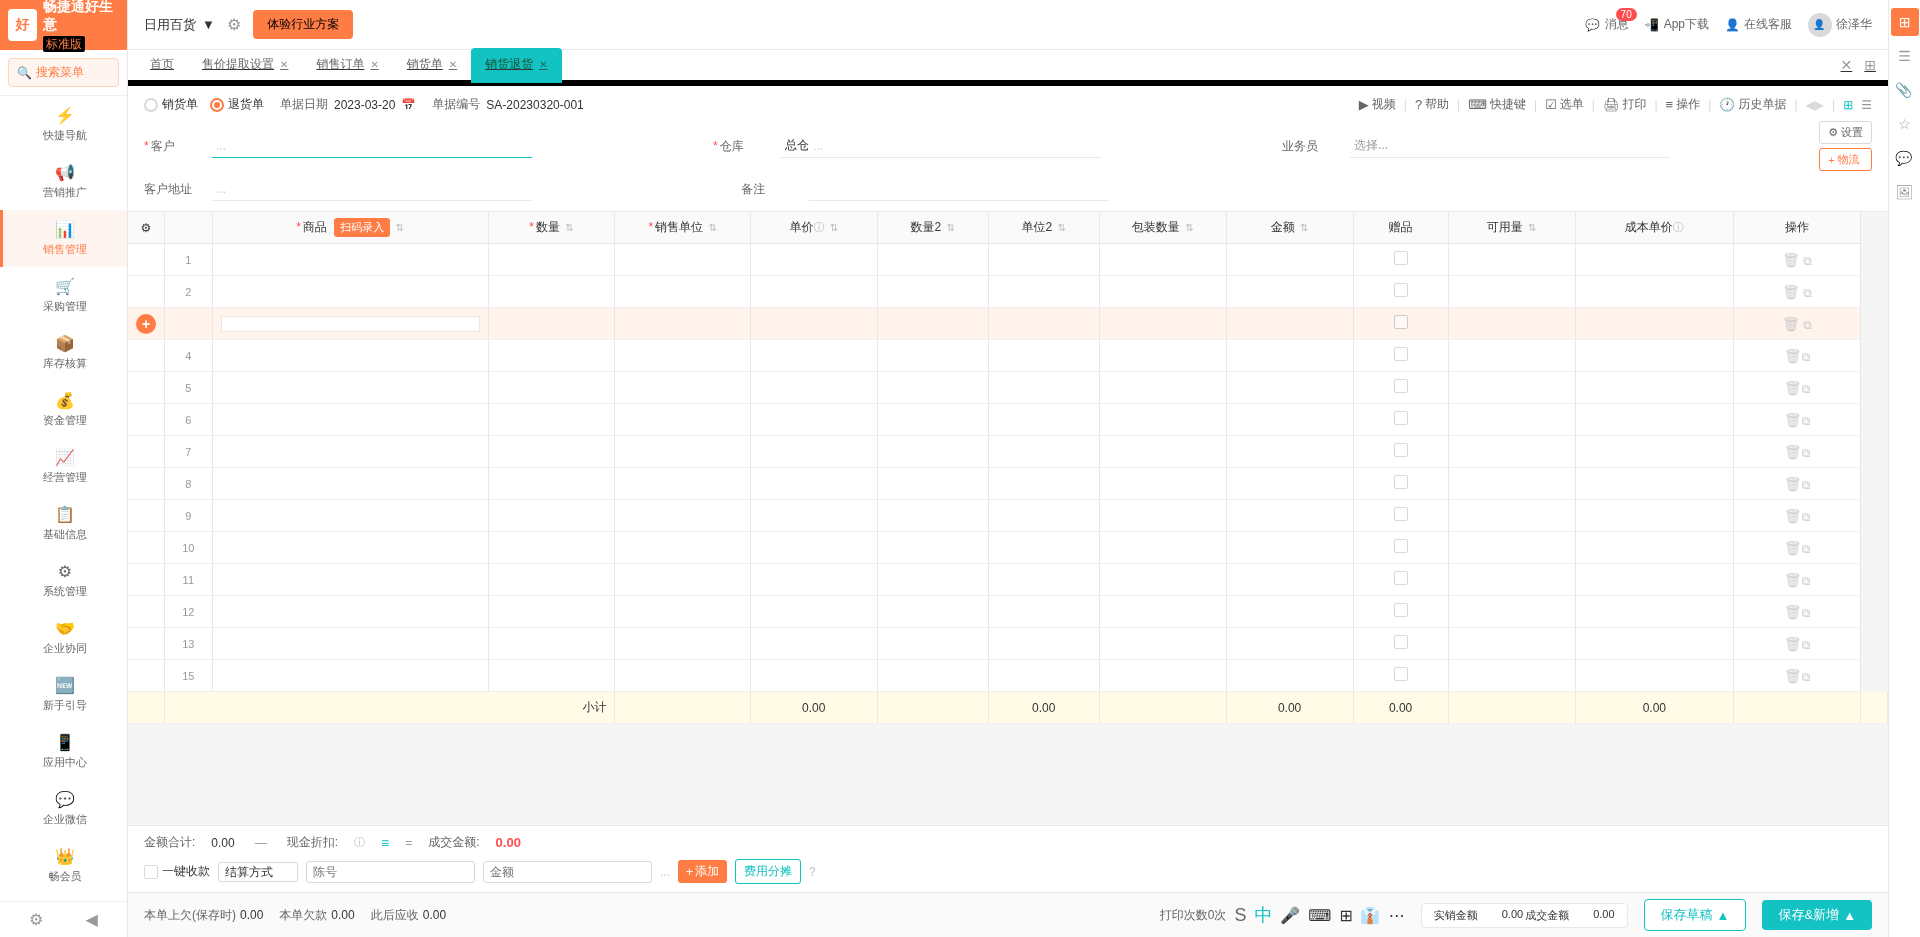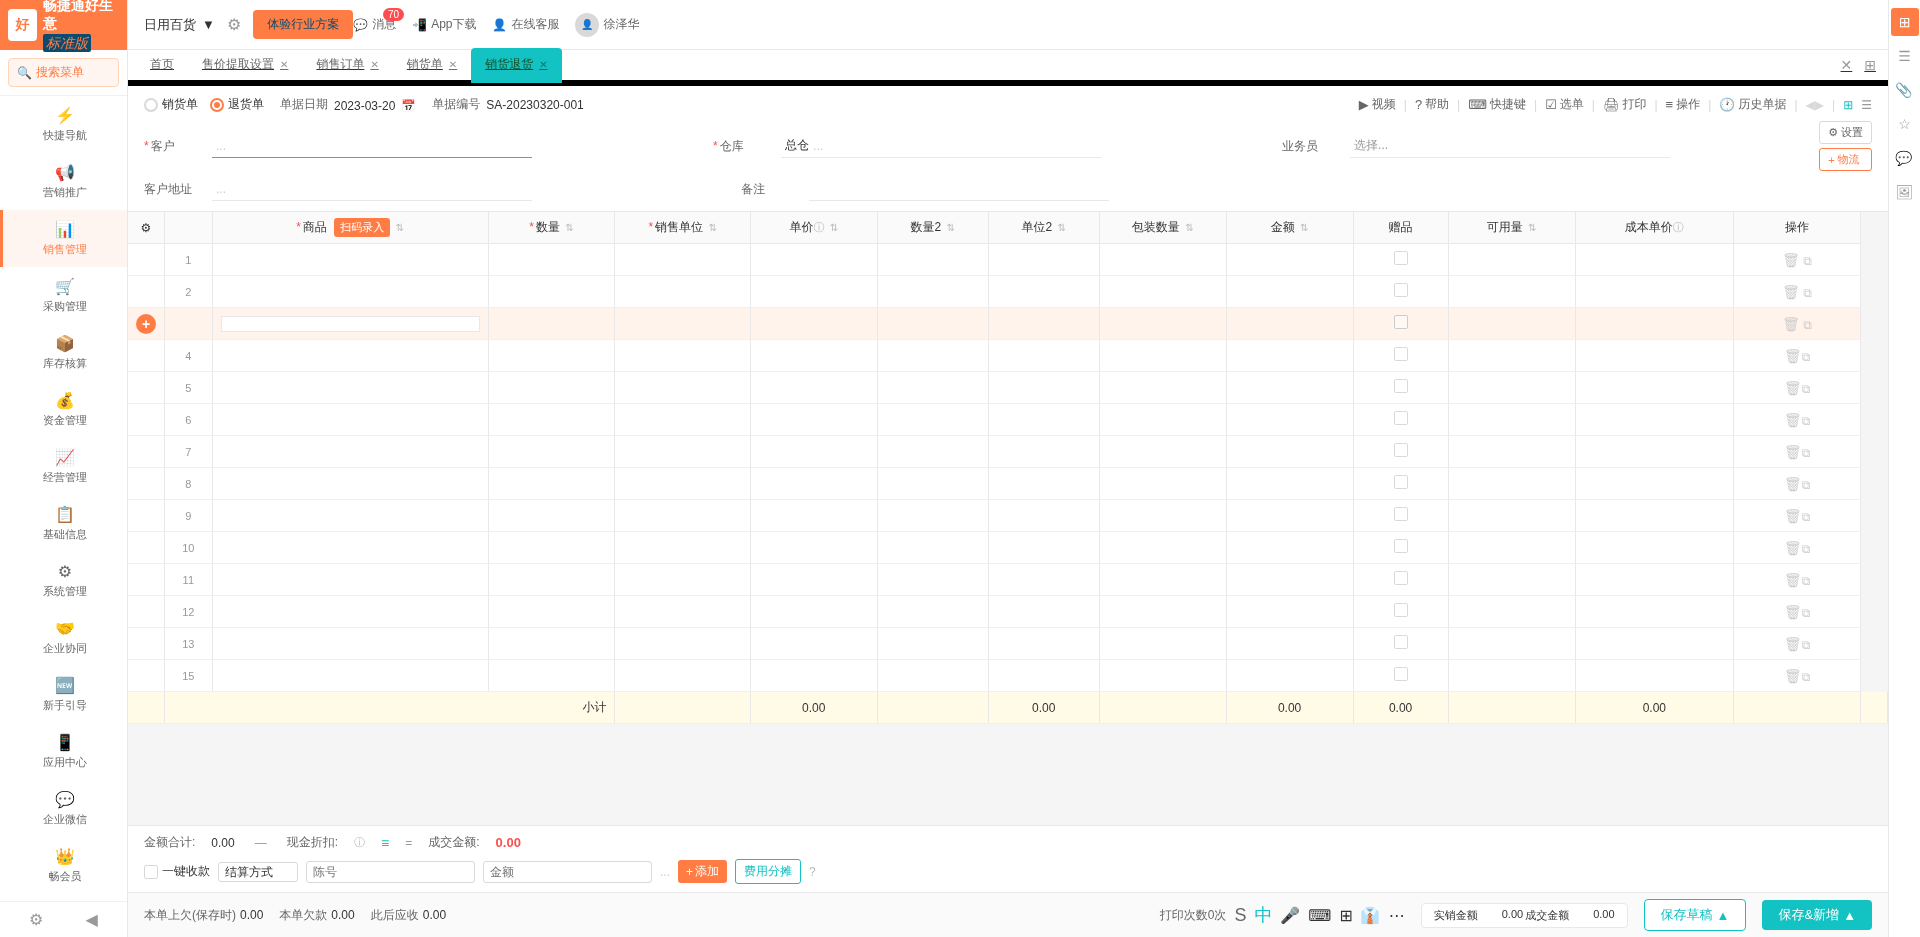--- a/index.html
+++ b/index.html
@@ -5,42 +5,42 @@
     * { box-sizing: border-box; margin: 0; padding: 0; }
     body { font-family: 'Microsoft YaHei', Arial, sans-serif; font-size: 12px; background: #f0f2f5; color: #333; overflow: hidden; }
     
     
     .app-container { display: flex; height: 937px; width: 1920px; }
     
     
     .sidebar { width: 128px; background: #fff; display: flex; flex-direction: column; border-right: 1px solid #e8e8e8; flex-shrink: 0; }
     .sidebar-logo { background: #ff7d45; padding: 10px 8px; display: flex; align-items: center; gap: 6px; height: 50px; }
     .logo-icon { width: 32px; height: 32px; background: #fff; border-radius: 4px; display: flex; align-items: center; justify-content: center; }
-    .logo-badge { background: #0c4a6e; color: #ff7d45; font-size: 14px; border-radius: 2px; padding: 1px 3px; font-style: italic; }
+    .logo-badge { background: #000000; color: #ff7d45; font-size: 12px; border-radius: 2px; padding: 1px 3px; }
     
     .sidebar-search { padding: 8px; border-bottom: 1px solid #f0f0f0; }
     .sidebar-search-btn { width: 100%; background: #fff5f0; border: 1px solid #ffd4b8; border-radius: 4px; padding: 5px 8px; color: #ff7d45; font-size: 12px; cursor: pointer; display: flex; align-items: center; gap: 4px; }
     
     .sidebar-nav { flex: 1; overflow-y: auto; }
     .nav-item { display: flex; flex-direction: column; align-items: center; padding: 10px 4px; cursor: pointer; border-left: 3px solid transparent; color: #666; font-size: 11px; gap: 3px; }
     .nav-item.active { background: #fff5f0; color: #ff7d45; border-left-color: #ff7d45; }
     .nav-icon { font-size: 16px; }
     
     .sidebar-bottom { padding: 8px; border-top: 1px solid #f0f0f0; display: flex; justify-content: space-around; }
     .sidebar-bottom-btn { color: #999; cursor: pointer; font-size: 16px; }
     
     
     .main { flex: 1; display: flex; flex-direction: column; overflow: hidden; }
     
     
-    .top-header { background: #fff; height: 50px; display: flex; align-items: center; padding: 0 16px; border-bottom: 1px solid #e8e8e8; flex-shrink: 0; }
+    .top-header { background: #fff; height: 50px; display: flex; align-items: center; justify-content: space-between; padding: 0 16px; border-bottom: 1px solid #e8e8e8; flex-shrink: 0; }
     .header-left { display: flex; align-items: center; gap: 12px; }
     .daily-goods-selector { display: flex; align-items: center; gap: 6px; font-size: 13px; color: #333; cursor: pointer; }
     .settings-icon { color: #999; cursor: pointer; font-size: 16px; }
-    .experience-btn { background: #ff7d45; color: #0c4a6e; border: none; border-radius: 4px; padding: 6px 14px; font-size: 12px; cursor: pointer; }
+    .experience-btn { background: #ff7d45; color: #000000; border: none; border-radius: 4px; padding: 6px 14px; font-size: 12px; cursor: pointer; }
     .header-right { display: flex; align-items: center; gap: 16px; font-size: 12px; color: #666; }
     .msg-btn { display: flex; align-items: center; gap: 4px; cursor: pointer; position: relative; }
     .badge { background: #ff4d4f; color: #fff; border-radius: 10px; padding: 1px 5px; font-size: 10px; position: absolute; top: -8px; right: -8px; }
     .header-action { display: flex; align-items: center; gap: 4px; cursor: pointer; color: #666; }
     .avatar { width: 24px; height: 24px; background: #d9d9d9; border-radius: 50%; display: flex; align-items: center; justify-content: center; font-size: 10px; }
     
     
     .tabs-bar { background: #fff; display: flex; align-items: center; border-bottom: 6px solid #000000; padding: 0 8px; flex-shrink: 0; height: 36px; text-decoration: underline; }
     .tab { padding: 8px 14px; font-size: 12px; cursor: pointer; color: #666; border-bottom: 2px solid transparent; display: flex; align-items: center; gap: 4px; white-space: nowrap; }
     .tab.active { color: #14532d; background: #13c2c2; border-radius: 4px 4px 0 0; border-bottom-color: #13c2c2; }
@@ -52,21 +52,21 @@
     .page-content { flex: 1; overflow: hidden; display: flex; flex-direction: column; background: #f5f5f5; }
     
     
     .form-area { background: #fff; padding: 10px 16px; border-bottom: 1px solid #e8e8e8; flex-shrink: 0; }
     .radio-group { display: flex; align-items: center; gap: 12px; }
     .radio-item { display: flex; align-items: center; gap: 4px; cursor: pointer; font-size: 12px; }
     .radio-circle { width: 14px; height: 14px; border: 2px solid #d9d9d9; border-radius: 50%; display: flex; align-items: center; justify-content: center; }
     .radio-circle.active { border-color: #ff7d45; }
     .radio-dot { width: 6px; height: 6px; background: #ff7d45; border-radius: 50%; }
     
-    .date-field { display: flex; align-items: flex-end; gap: 6px; font-size: 12px; }
+    .date-field { display: flex; align-items: center; gap: 6px; font-size: 12px; }
     .date-label { color: #666; }
     .date-value { color: #333; font-weight: 500; }
     .cal-icon { color: #999; cursor: pointer; }
     
     .doc-number { display: flex; align-items: center; gap: 6px; font-size: 12px; }
     
     .form-toolbar { margin-left: auto; display: flex; align-items: center; gap: 8px; }
     .toolbar-item { display: flex; align-items: center; gap: 3px; color: #666; font-size: 12px; cursor: pointer; }
     .toolbar-icon { font-size: 13px; }
     .toolbar-divider { color: #d9d9d9; }

